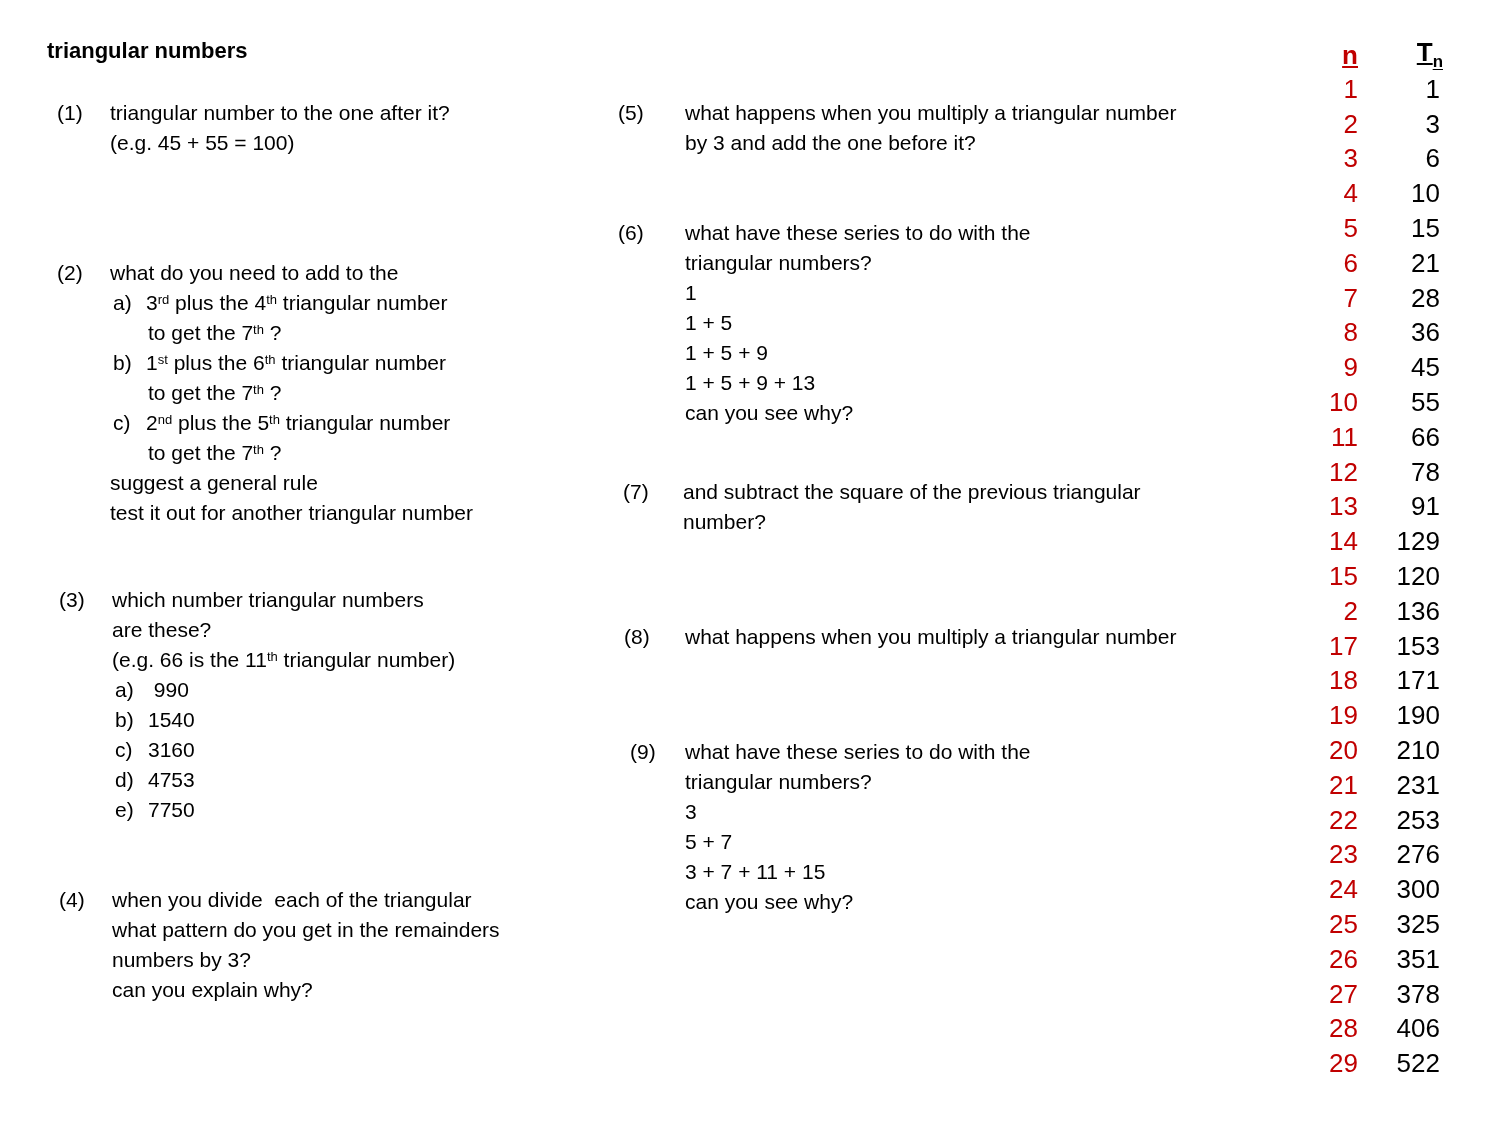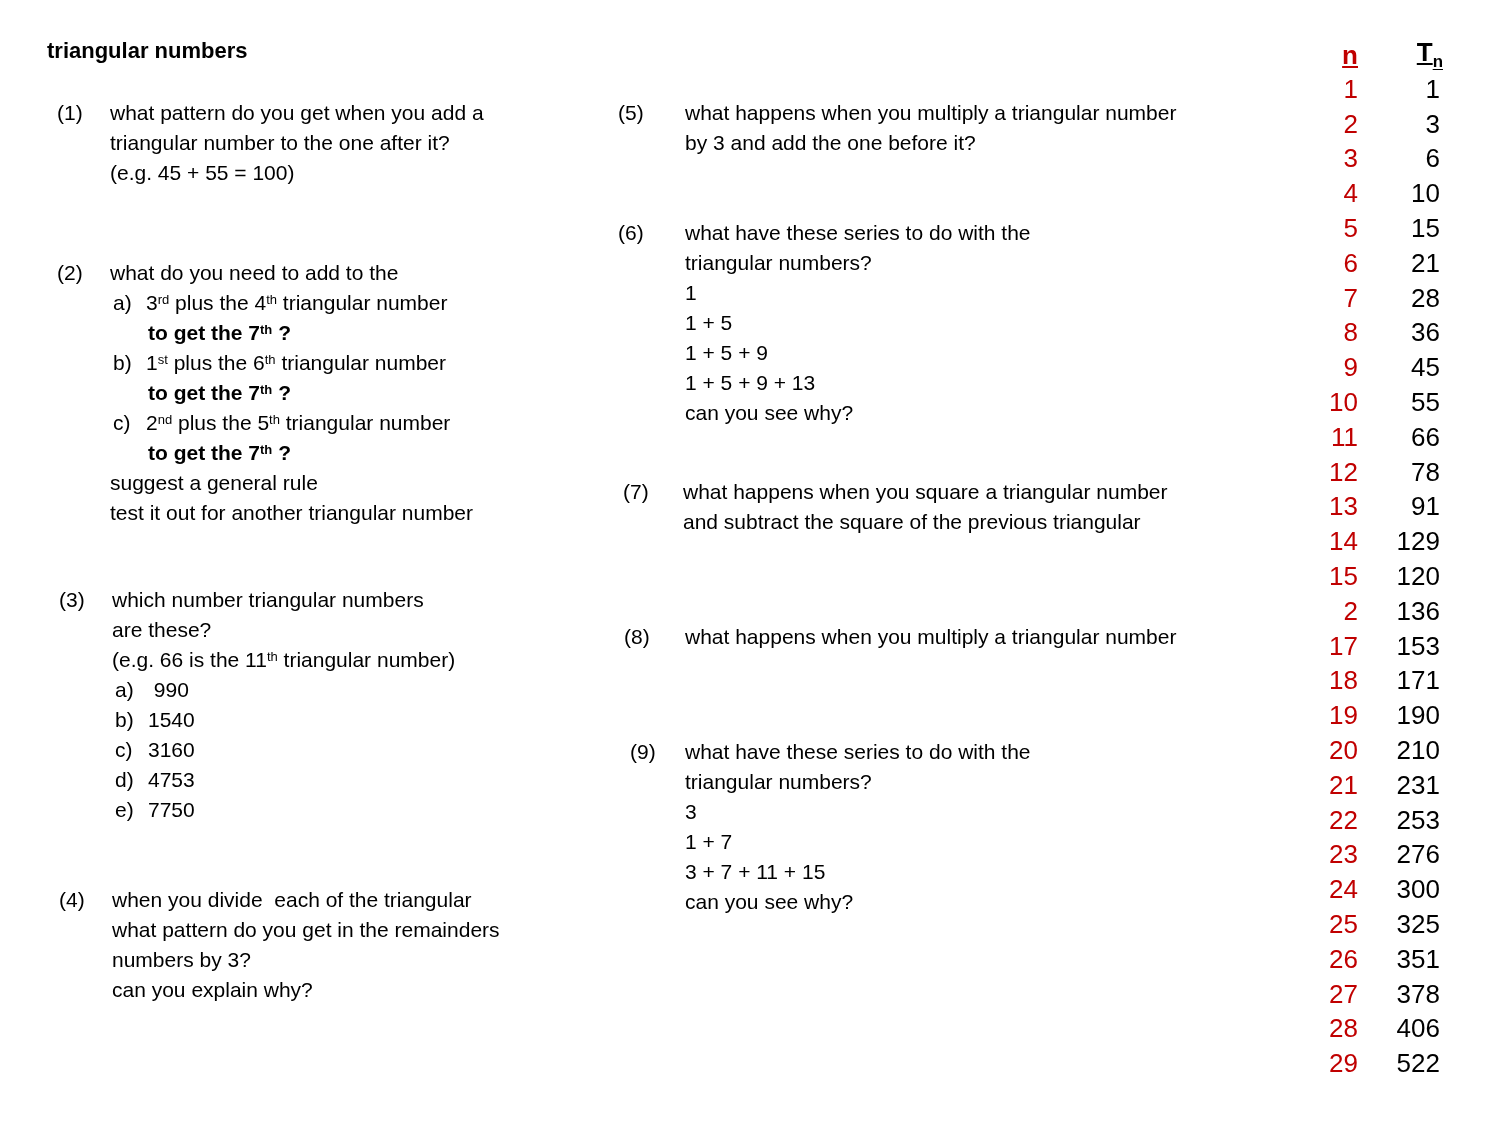--- a/index.html
+++ b/index.html
@@ -19,21 +19,21 @@
   
   .q{
     position:absolute;
     font-size:21px;line-height:30px;
     width:660px;
     white-space:pre-wrap;
   }
   .qnum{position:absolute;top:0;}
   .line{min-height:30px;position:relative;}
   .line.item{padding-left:36px;}
-  .line.cont{padding-left:38px;font-weight:bold;}
+  .line.cont{padding-left:38px;}
   .ilabel{position:absolute;left:3px;}
   .line sup{font-size:0.62em;line-height:0;position:relative;top:-0.5em;vertical-align:baseline;}
   #q1{left:110px;top:98px;}
   #q2{left:110px;top:258px;}
   #q3{left:112px;top:585px;}
   #q4{left:112px;top:885px;}
   #q5{left:685px;top:98px;}
   #q6{left:685px;top:218px;}
   #q7{left:683px;top:477px;}
   #q8{left:685px;top:622px;}
@@ -56,29 +56,29 @@
   .thead .cell-t{padding-right:7px;text-decoration:underline;}
   .thead .cell-t sub{font-size:0.65em;text-decoration:underline;}
 </style>
 </head>
 <body>
 
 <div class="page">
   <h1 class="title">triangular numbers</h1>
 
   <div id="questions">
-      <div class="q" id="q1"><span class="qnum">(1)</span><div class="line">what pattern do you get when you add a</div><div class="line">triangular number to the one after it?</div><div class="line">(e.g. 45 + 55 = 100)</div></div>
+      <div class="q" id="q1"><span class="qnum">(1)</span><div class="line">triangular number to the one after it?</div><div class="line">(e.g. 45 + 55 = 100)</div></div>
       <div class="q" id="q2"><span class="qnum">(2)</span><div class="line">what do you need to add to the</div><div class="line item"><span class="ilabel">a)</span>3<sup>rd</sup> plus the 4<sup>th</sup> triangular number</div><div class="line cont">to get the 7<sup>th</sup> ?</div><div class="line item"><span class="ilabel">b)</span>1<sup>st</sup> plus the 6<sup>th</sup> triangular number</div><div class="line cont">to get the 7<sup>th</sup> ?</div><div class="line item"><span class="ilabel">c)</span>2<sup>nd</sup> plus the 5<sup>th</sup> triangular number</div><div class="line cont">to get the 7<sup>th</sup> ?</div><div class="line">suggest a general rule</div><div class="line">test it out for another triangular number</div></div>
       <div class="q" id="q3"><span class="qnum">(3)</span><div class="line">which number triangular numbers</div><div class="line">are these?</div><div class="line">(e.g. 66 is the 11<sup>th</sup> triangular number)</div><div class="line item"><span class="ilabel">a)</span> 990</div><div class="line item"><span class="ilabel">b)</span>1540</div><div class="line item"><span class="ilabel">c)</span>3160</div><div class="line item"><span class="ilabel">d)</span>4753</div><div class="line item"><span class="ilabel">e)</span>7750</div></div>
       <div class="q" id="q4"><span class="qnum">(4)</span><div class="line">when you divide  each of the triangular</div><div class="line">what pattern do you get in the remainders</div><div class="line">numbers by 3?</div><div class="line">can you explain why?</div></div>
       <div class="q" id="q5"><span class="qnum">(5)</span><div class="line">what happens when you multiply a triangular number</div><div class="line">by 3 and add the one before it?</div></div>
       <div class="q" id="q6"><span class="qnum">(6)</span><div class="line">what have these series to do with the</div><div class="line">triangular numbers?</div><div class="line">1</div><div class="line">1 + 5</div><div class="line">1 + 5 + 9</div><div class="line">1 + 5 + 9 + 13</div><div class="line">can you see why?</div></div>
-      <div class="q" id="q7"><span class="qnum">(7)</span><div class="line">what happens when you square a triangular number</div><div class="line">and subtract the square of the previous triangular</div></div>
+      <div class="q" id="q7"><span class="qnum">(7)</span><div class="line">and subtract the square of the previous triangular</div><div class="line">number?</div></div>
       <div class="q" id="q8"><span class="qnum">(8)</span><div class="line">what happens when you multiply a triangular number</div></div>
-      <div class="q" id="q9"><span class="qnum">(9)</span><div class="line">what have these series to do with the</div><div class="line">triangular numbers?</div><div class="line">3</div><div class="line">1 + 7</div><div class="line">3 + 7 + 11 + 15</div><div class="line">can you see why?</div></div>
+      <div class="q" id="q9"><span class="qnum">(9)</span><div class="line">what have these series to do with the</div><div class="line">triangular numbers?</div><div class="line">3</div><div class="line">5 + 7</div><div class="line">3 + 7 + 11 + 15</div><div class="line">can you see why?</div></div>
     </div>
 
   <div class="tbl">
     <div class="trow thead">
       <span class="cell-n">n</span>
       <span class="cell-t"><span>T</span><sub>n</sub></span>
     </div>
     <div id="tbody">
         <div class="trow">
           <span class="cell-n">1</span>

